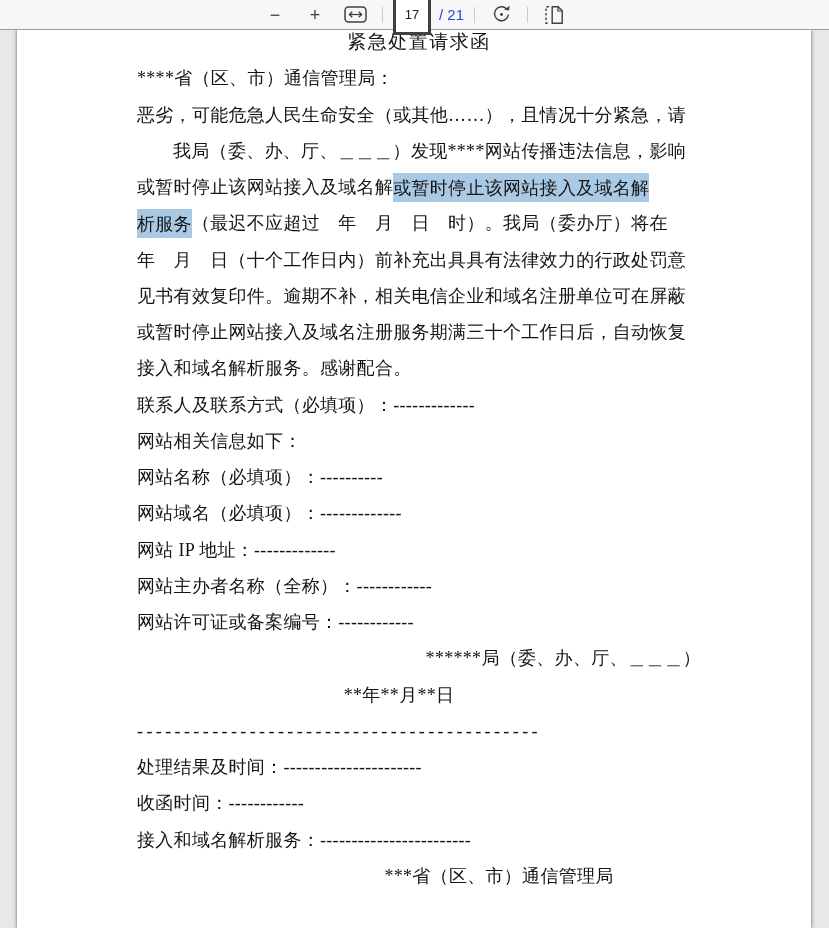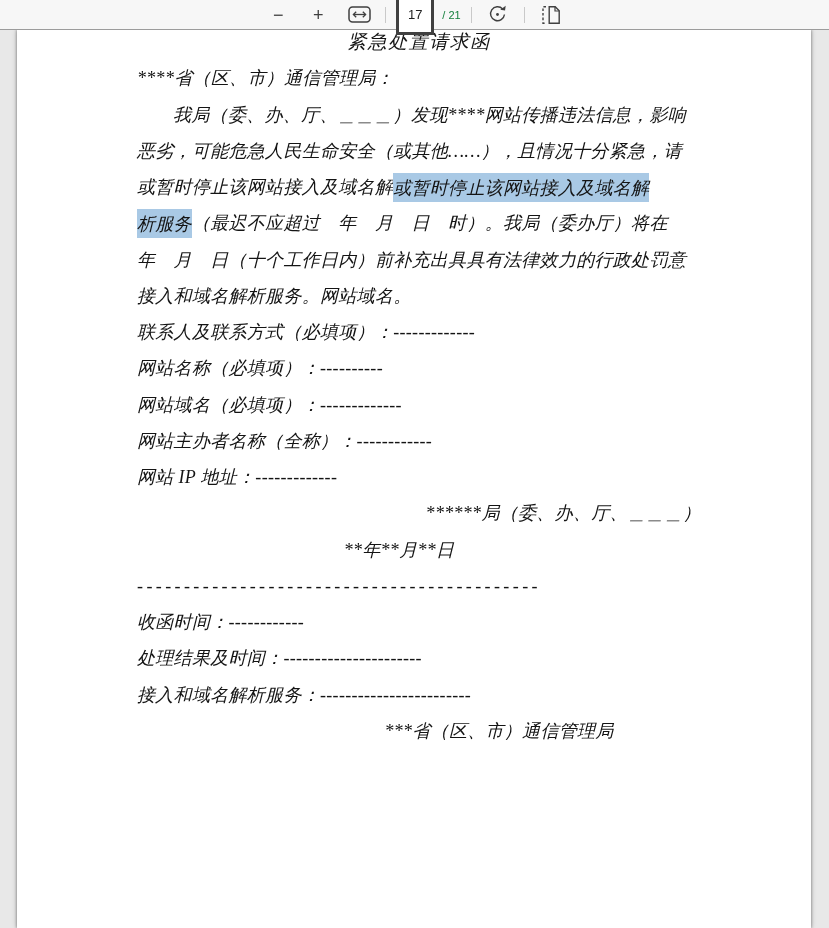--- a/index.html
+++ b/index.html
@@ -20,29 +20,28 @@
     height:26px; min-width:26px; font-size:17px; line-height:1;
     margin:0 5px;
   }
   .tb-glyph { font-size:18px; font-weight:400; }
   .tb-sep { width:1px; height:16px; background:#c9c9c9; margin:0 8px; }
   .page-input {
     width:38px; height:41px; border:3px solid #404040; background:#fff;
     text-align:center; font-size:13px; color:#222;
     font-family:"Liberation Sans", sans-serif; margin:0 8px 0 2px;
   }
-  .page-total { font-size:11px; color:#15803d; margin-right:2px; white-space:pre; }
+  .page-total { font-size:15px; color:#1d4ed8; margin-right:2px; white-space:pre; }
 
   
   .viewer { position:relative; width:829px; height:898px; background:#e8e8e8; }
   .page {
     position:absolute; left:17px; top:0; width:794px; height:898px;
     background:#ffffff;
     box-shadow:0 0 5px rgba(0,0,0,.28), 1px 0 2px rgba(0,0,0,.18), -1px 0 2px rgba(0,0,0,.18);
-    font-style:italic;
   }
   .doc {
     margin-top:-6px; padding:0 110px 0 120px;
     font-size:18px; line-height:36.25px; color:#141414;
     letter-spacing:.3px;
   }
   .line { white-space:pre-wrap; }
   .l-title  { text-align:center; font-size:19px; letter-spacing:1.5px; }
   .l-indent { text-indent:36px; }
   .l-sign   { text-align:right; padding-left:104px; }
@@ -96,33 +95,37 @@
       </svg>
     </span>
   </button>
 </div>
 
 <div class="viewer">
   <div class="page">
     <div class="doc" id="doc">
         <div class="line l-title"><span>紧急处置请求函</span></div>
         <div class="line l-plain"><span>****省（区、市）通信管理局：</span></div>
+        <div class="line l-plain"><span>恶劣，可能危急人民生命安全（或其他……），且情况十分紧急，请</span></div>
         <div class="line l-indent"><span>我局（委、办、厅、＿＿＿）发现****网站传播违法信息，影响</span></div>
-        <div class="line l-plain"><span>恶劣，可能危急人民生命安全（或其他……），且情况十分紧急，请</span></div>
         <div class="line l-plain"><span>或暂时停止该网站接入及域名解</span><span class="hl">或暂时停止该网站接入及域名解</span></div>
         <div class="line l-plain"><span class="hl">析服务</span><span>（最迟不应超过　年　月　日　时）。我局（委办厅）将在</span></div>
         <div class="line l-plain"><span>年　月　日（十个工作日内）前补充出具具有法律效力的行政处罚意</span></div>
-        <div class="line l-plain"><span>接入和域名解析服务。网站域名。</span></div>
+        <div class="line l-plain"><span>见书有效复印件。逾期不补，相关电信企业和域名注册单位可在屏蔽</span></div>
+        <div class="line l-plain"><span>或暂时停止网站接入及域名注册服务期满三十个工作日后，自动恢复</span></div>
+        <div class="line l-plain"><span>接入和域名解析服务。感谢配合。</span></div>
         <div class="line l-plain"><span>联系人及联系方式（必填项）：-------------</span></div>
+        <div class="line l-plain"><span>网站相关信息如下：</span></div>
         <div class="line l-plain"><span>网站名称（必填项）：----------</span></div>
         <div class="line l-plain"><span>网站域名（必填项）：-------------</span></div>
+        <div class="line l-plain"><span>网站 IP 地址：-------------</span></div>
         <div class="line l-plain"><span>网站主办者名称（全称）：------------</span></div>
-        <div class="line l-plain"><span>网站 IP 地址：-------------</span></div>
+        <div class="line l-plain"><span>网站许可证或备案编号：------------</span></div>
         <div class="line l-sign"><span>******局（委、办、厅、＿＿＿）</span></div>
         <div class="line l-date"><span>**年**月**日</span></div>
         <div class="line l-separator"><span>-------------------------------------------</span></div>
+        <div class="line l-plain"><span>处理结果及时间：----------------------</span></div>
         <div class="line l-plain"><span>收函时间：------------</span></div>
-        <div class="line l-plain"><span>处理结果及时间：----------------------</span></div>
         <div class="line l-plain"><span>接入和域名解析服务：------------------------</span></div>
         <div class="line l-sign2"><span>***省（区、市）通信管理局</span></div>
       </div>
   </div>
 </div>
 
 </body></html>

